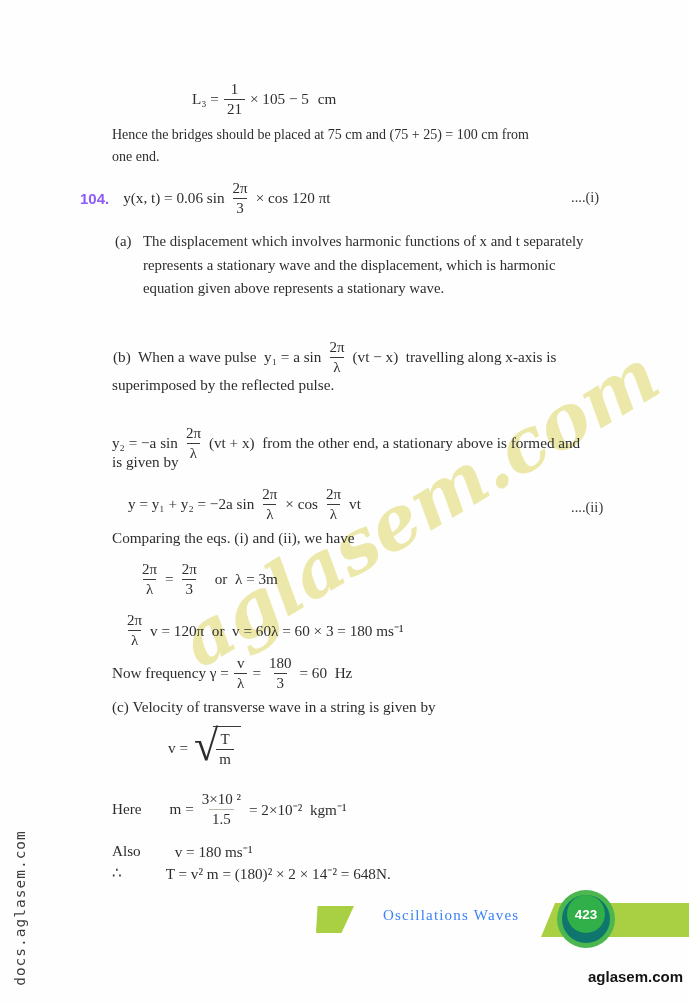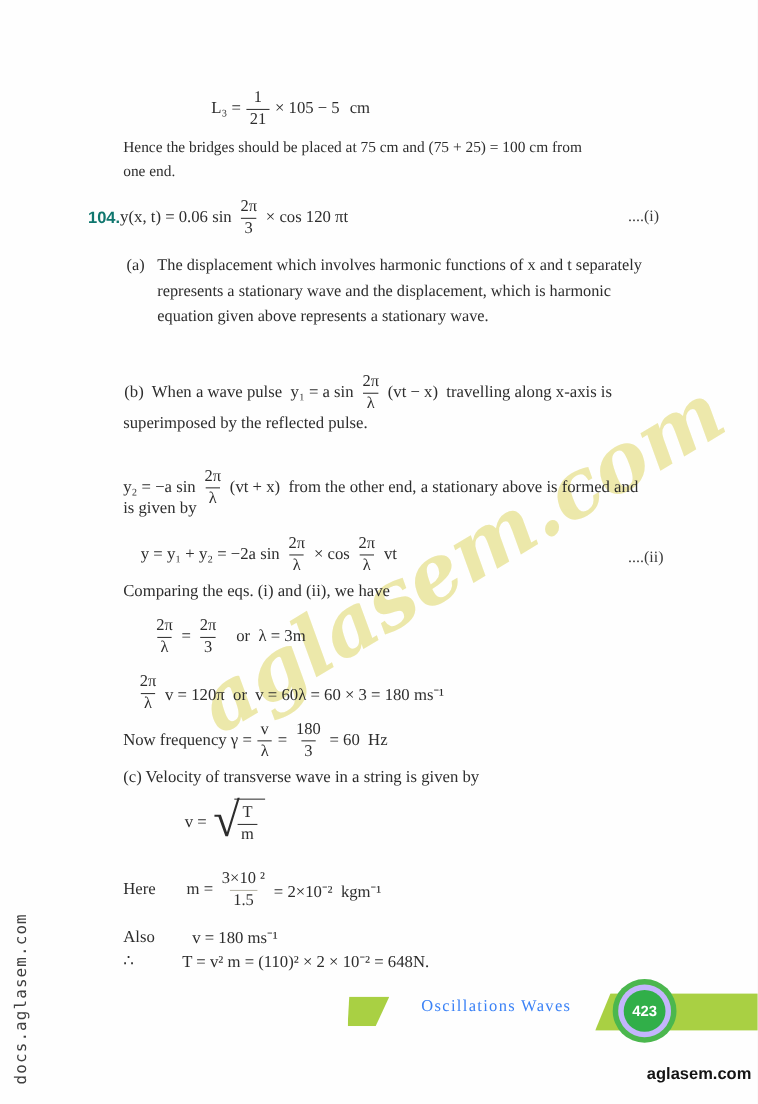--- a/index.html
+++ b/index.html
@@ -29,34 +29,34 @@
   }
   .side-text{
     left:-65px;top:900px;width:170px;text-align:center;
     transform:rotate(-90deg);
     font-family:"DejaVu Sans Mono", monospace;font-size:14.5px;
     letter-spacing:1px;color:#3f3f3f;
   }
   .brand-br{left:588px;top:968px;font-family:"Liberation Sans", sans-serif;font-weight:bold;font-size:15px;color:#141414;}
   
   .z1{z-index:1;}
-  .qnum{font-family:"Liberation Sans", sans-serif;font-weight:bold;font-size:15px;color:#0f766e;}
+  .qnum{font-family:"Liberation Sans", sans-serif;font-weight:bold;font-size:15px;color:#8b5cf6;margin-right:14px;}
   .eq-tag{font-size:14.5px;color:#3a3a3a;}
   .para{font-size:14.8px;line-height:23.6px;}
   .gap28{margin-right:28px;} .gap34{margin-right:34px;} .gap44{margin-right:44px;} .gap10{margin-left:10px;}
   
   .f-pgram-left{left:316px;top:906px;width:38px;height:27px;background:#a9d043;
     clip-path:polygon(4% 0,100% 0,67% 100%,0 100%);}
   .f-band{left:541px;top:903px;width:148px;height:34px;background:#a9d043;
     clip-path:polygon(9.5% 0,100% 0,100% 100%,0 100%);}
   .f-chapter{left:383px;top:907px;font-size:15px;letter-spacing:1.2px;color:#3b82f6;}
   .f-circle-outer{left:557px;top:890px;width:58px;height:58px;border-radius:50%;background:#4bb74e;
     display:flex;align-items:center;justify-content:center;}
-  .f-circle-white{width:48px;height:48px;border-radius:50%;background:#c4b5fd;
-    display:flex;align-items:center;justify-content:center;}
+  .f-circle-white{width:48px;height:48px;border-radius:50%;background:#0f766e;
+    display:flex;align-items:flex-start;justify-content:center;}
   .f-circle-disc{width:38px;height:38px;border-radius:50%;background:#31af49;
     display:flex;align-items:center;justify-content:center;
     font-family:"Liberation Sans", sans-serif;font-weight:bold;font-size:13.5px;color:#ffffff;}
 </style>
 </head>
 <body>
 
 <div class="page">
 
   <div class="abs wm-diag">aglasem.com</div>
@@ -195,21 +195,21 @@
     <span class="txt">= 2×10⁻²  kgm⁻¹</span>
   </div>
 
   <div class="row z1" style="left:112px;top:841px;">
     <span class="txt gap34">Also</span>
     <span class="txt">v = 180 ms⁻¹</span>
   </div>
 
   <div class="row z1" style="left:112px;top:863px;">
     <span class="txt gap44">∴</span>
-    <span class="txt">T = v² m = (110)² × 2 × 10⁻² = 648N.</span>
+    <span class="txt">T = v² m = (180)² × 2 × 14⁻² = 648N.</span>
   </div>
 
   <div class="abs z1 f-pgram-left"></div>
   <div class="abs z1 f-chapter">Oscillations Waves</div>
   <div class="abs z1 f-band"></div>
   <div class="abs z1 f-circle-outer">
     <div class="f-circle-white">
       <div class="f-circle-disc">423</div>
     </div>
   </div>

